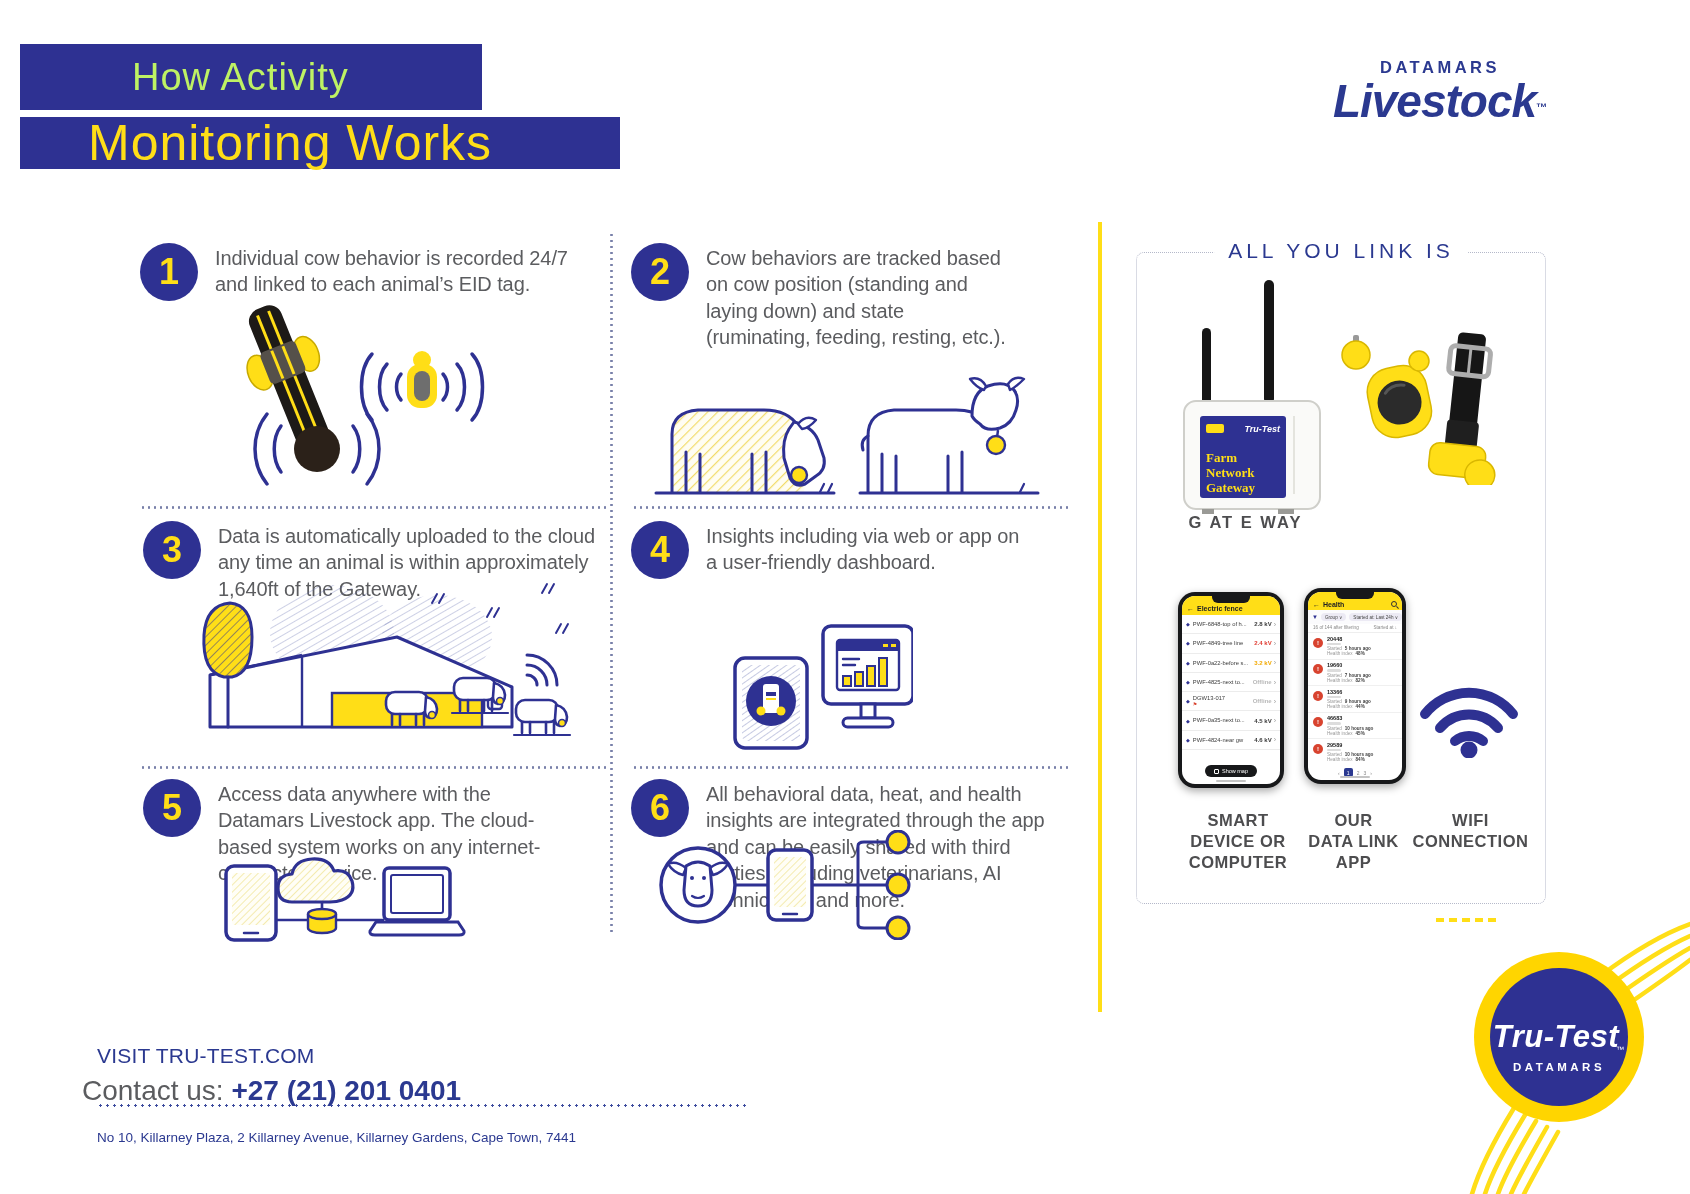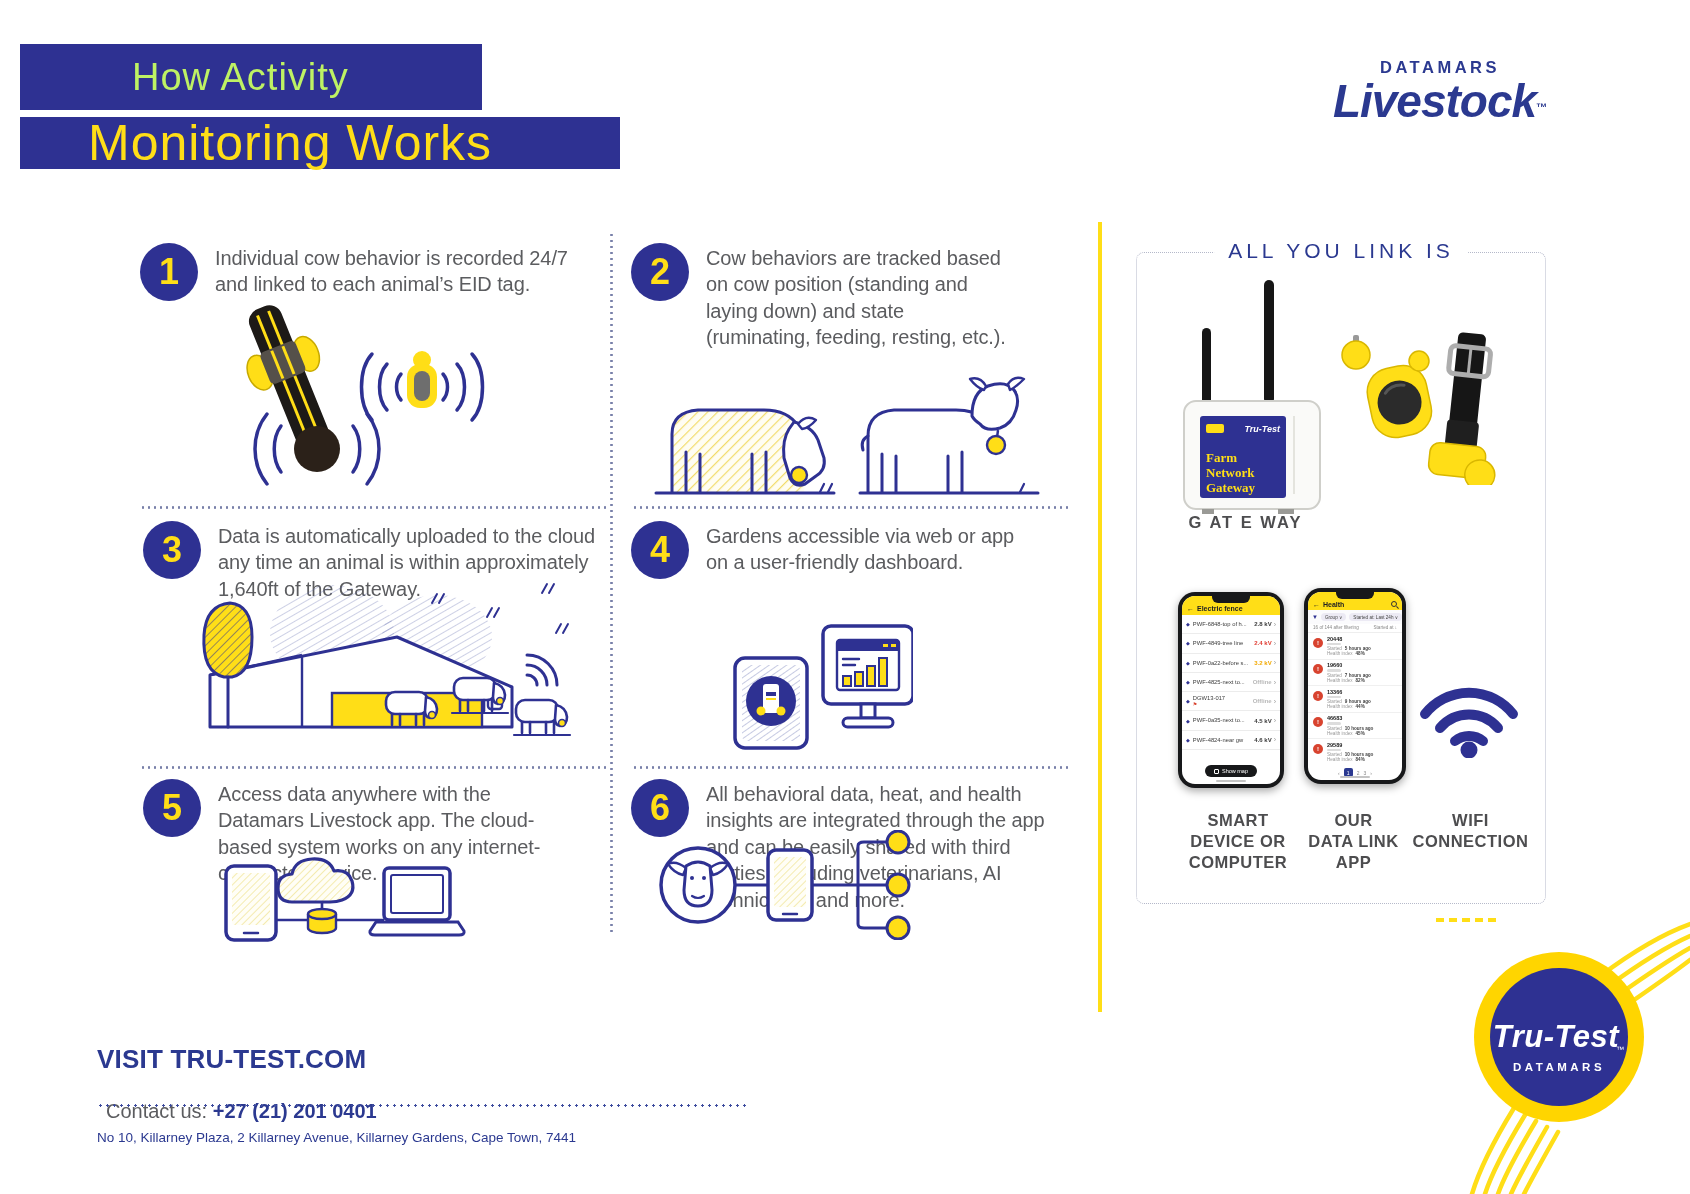--- a/index.html
+++ b/index.html
@@ -79,22 +79,22 @@
   .p2-badge{width:10px;height:10px;border-radius:50%;background:#d8432f;color:#fff;font-size:6px;font-weight:700;
             display:flex;align-items:center;justify-content:center;flex:none;margin-top:2px;}
   .p2-id{font-size:5.5px;font-weight:700;color:#222;}
   .p2-bar{width:14px;height:2.5px;background:#ddd;border-radius:2px;margin:1px 0;}
   .p2-line{font-size:4.6px;color:#999;}
   .p2-line b{color:#444;margin-left:3px;font-weight:700;}
   .p2-pag{display:flex;align-items:center;justify-content:center;gap:4px;font-size:5px;color:#888;padding:3px 0;}
   .pag-active{width:9px;height:9px;background:var(--navy);color:#fff;border-radius:2px;display:flex;align-items:center;justify-content:center;}
 
   
-  .visit{position:absolute;left:97px;top:1044px;font-size:26px;font-weight:700;color:var(--navy);letter-spacing:0.2px;}
-  .contact{position:absolute;left:106px;top:1075px;font-size:20px;color:var(--txt);margin-top:25px;}
+  .visit{position:absolute;left:97px;top:1044px;font-size:21px;font-weight:400;color:var(--navy);letter-spacing:0.2px;}
+  .contact{position:absolute;left:82px;top:1075px;font-size:28px;color:var(--txt);}
   .contact b{color:#1F5F9E;color:var(--navy);font-weight:800;}
   .foot-dots{position:absolute;left:97px;top:1104px;width:650px;height:3px;
              background-image:radial-gradient(circle,#3d4b9e 1px,transparent 1.2px);background-size:7px 3px;background-repeat:repeat-x;}
   .address{position:absolute;left:97px;top:1130px;font-size:13.5px;color:var(--navy);}
 
   
   .tt-name{font-size:31px;font-weight:800;font-style:italic;fill:#fff;letter-spacing:0.5px;
            font-family:"Liberation Sans",sans-serif;}
   .tt-tm{font-size:8px;fill:#fff;font-family:"Liberation Sans",sans-serif;}
   .tt-sub{font-size:11.5px;letter-spacing:3.5px;fill:#fff;font-weight:700;font-family:"Liberation Sans",sans-serif;}
@@ -156,21 +156,21 @@
   <div class="step" style="left:631px;top:243px;width:420px;">
     <div class="badge">2</div>
     <div class="step-text" style="width:300px;">Cow behaviors are tracked based on cow position (standing and laying down) and state (ruminating, feeding, resting, etc.).</div>
   </div>
   <div class="step" style="left:143px;top:521px;width:480px;">
     <div class="badge">3</div>
     <div class="step-text" style="width:400px;">Data is automatically uploaded to the cloud any time an animal is within approximately 1,640ft of the Gateway.</div>
   </div>
   <div class="step" style="left:631px;top:521px;width:420px;">
     <div class="badge">4</div>
-    <div class="step-text" style="width:320px;">Gardens accessible via web or app on a user-friendly dashboard.</div>
+    <div class="step-text" style="width:320px;">Insights including via web or app on a user-friendly dashboard.</div>
   </div>
   <div class="step" style="left:143px;top:779px;width:440px;">
     <div class="badge">5</div>
     <div class="step-text" style="width:350px;">Access data anywhere with the Datamars Livestock app. The cloud-based system works on any internet-connected device.</div>
   </div>
   <div class="step" style="left:631px;top:779px;width:450px;">
     <div class="badge">6</div>
     <div class="step-text" style="width:370px;">All behavioral data, heat, and health insights are integrated through the app and can be easily shared with third parties, including veterinarians, AI technicians, and more.</div>
   </div>
 

